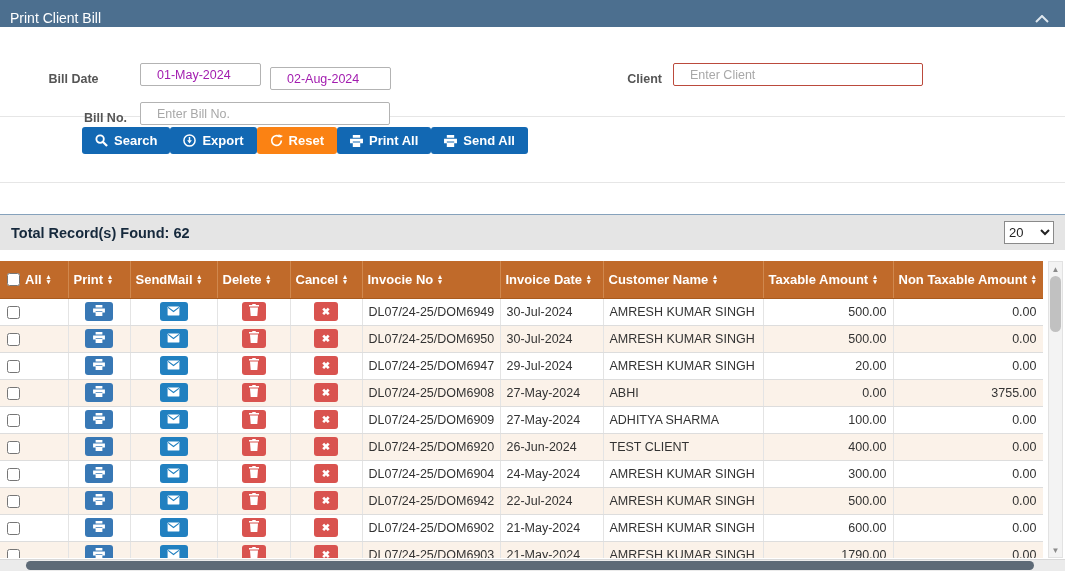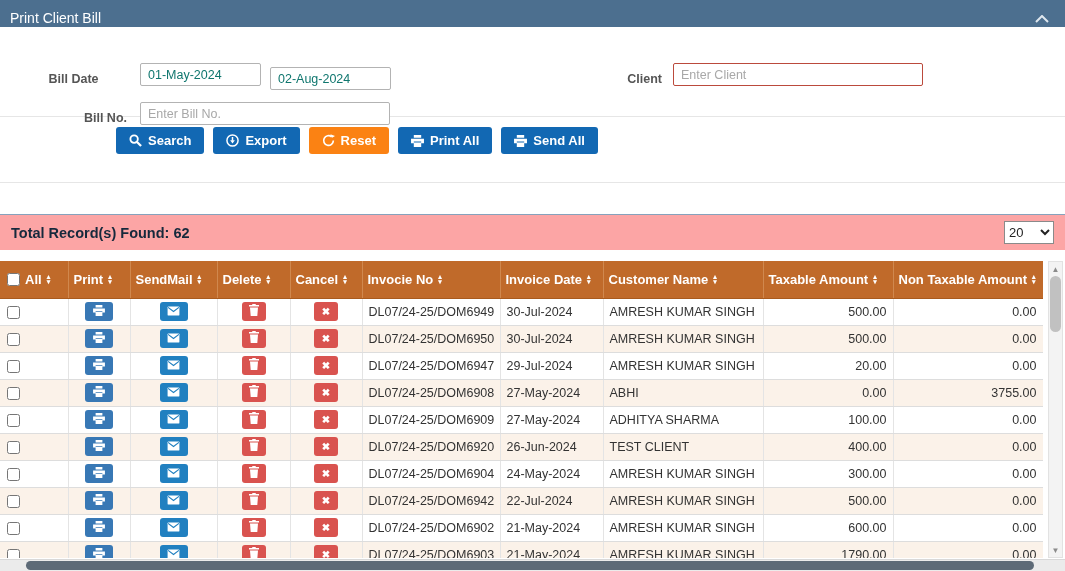--- a/index.html
+++ b/index.html
@@ -9,36 +9,36 @@
   
   .panel-header{height:27px;background:#4c6f8f;color:#fff;display:flex;align-items:center;justify-content:space-between;padding:8px 16px 0 10px;font-size:14px}
   .panel-header .chev{display:flex;align-items:center;cursor:pointer}
 
   
   .filter-area{position:relative;height:90px;border-bottom:1px solid #e6e6e6;background:#fff}
   .filter-area label{position:absolute;font-weight:bold;color:#555;font-size:12.5px}
   .lbl-bill-date{left:20px;top:45px;width:107px;text-align:center}
   .lbl-client{left:566px;top:45px;width:96px;text-align:right}
   .lbl-bill-no{left:20px;top:84px;width:107px;text-align:right}
-  .inp{position:absolute;height:23px;border:1px solid #b3b3b3;padding:2px 7px;font-size:12.5px;color:#0f766e;font-family:inherit;background:#fff;border-radius:2px}
+  .inp{position:absolute;height:23px;border:1px solid #b3b3b3;padding:2px 16px;font-size:12.5px;color:#a21caf;font-family:inherit;background:#fff;border-radius:2px}
   .inp::placeholder{color:#a8a8a8;opacity:1}
   .inp-date-from{left:140px;top:36px;width:121px}
   .inp-date-to{left:270px;top:40px;width:121px}
   .inp-client{left:673px;top:36px;width:250px;border-color:#bb4a3c}
   .inp-bill-no{left:140px;top:75px;width:250px}
 
   
-  .toolbar{height:66px;border-bottom:1px solid #e6e6e6;padding:10px 0 0 116px;display:flex;gap:9px;align-items:flex-start}
+  .toolbar{height:66px;border-bottom:1px solid #e6e6e6;padding:10px 0 0 82px;display:flex;gap:0;align-items:flex-start}
   .btn{display:inline-flex;align-items:center;gap:6px;border:none;color:#fff;font-weight:bold;font-size:13px;padding:0 13px;height:27px;border-radius:3px;font-family:inherit;cursor:pointer}
   .btn-blue{background:#1268b3}
   .btn-orange{background:#fb8213}
   .btn .ic{display:inline-flex;align-items:center}
 
   
-  .records-bar{margin-top:31px;height:36px;background:#fca5a5;display:flex;align-items:center;justify-content:space-between;padding:0 11px;border-top:1px solid #86a2bc}
+  .records-bar{margin-top:31px;height:36px;background:#e5e5e5;display:flex;align-items:center;justify-content:space-between;padding:0 11px;border-top:1px solid #86a2bc}
   .records-title{font-weight:bold;font-size:14.5px;color:#16293c}
   .page-size{width:50px;height:23px;font-size:13px;font-family:inherit;border:1px solid #8a8a8a;background:#fff;color:#222}
 
   
   .table-region{margin-top:11px;display:flex;align-items:flex-start}
   .table-wrap{width:1043px;height:297px;overflow:hidden}
   table{border-collapse:collapse;table-layout:fixed;width:1043px}
   col.c0{width:68px}col.c1{width:62px}col.c2{width:87px}col.c3{width:73px}col.c4{width:72px}
   col.c5{width:138px}col.c6{width:103px}col.c7{width:160px}col.c8{width:130px}col.c9{width:150px}
   thead th{background:#c06a2a;color:#fff;font-size:13px;font-weight:bold;height:37px;border-right:1px solid #d0884e;border-bottom:1px solid #a95a1d;text-align:left;padding:4px 5px;cursor:pointer}

